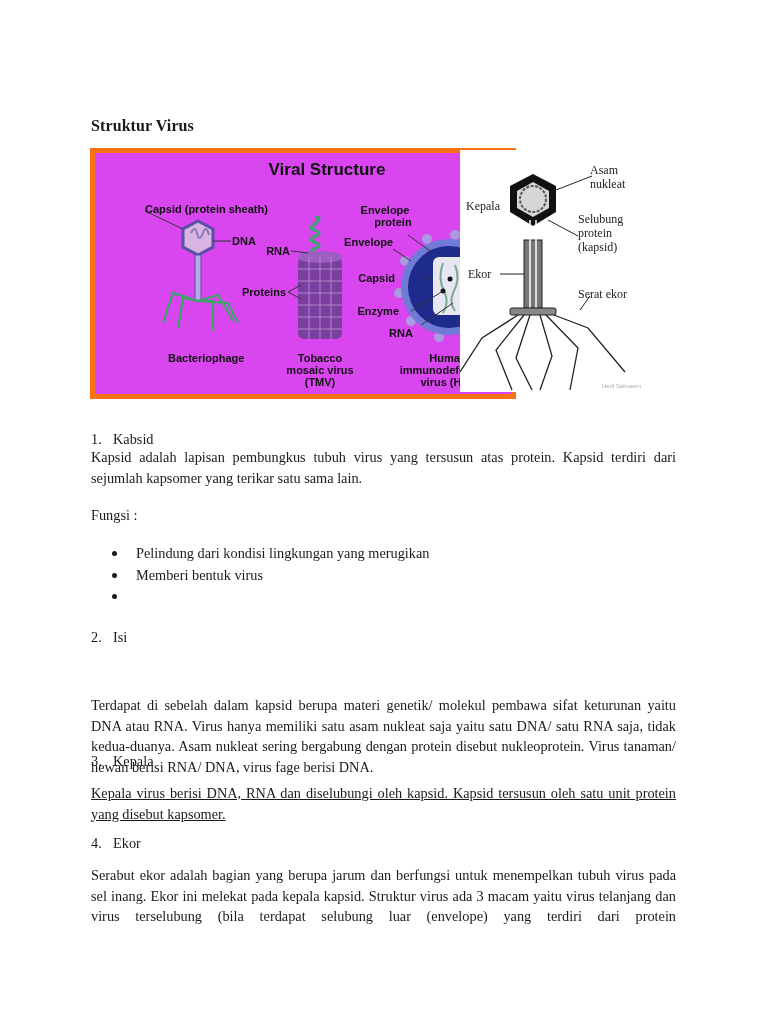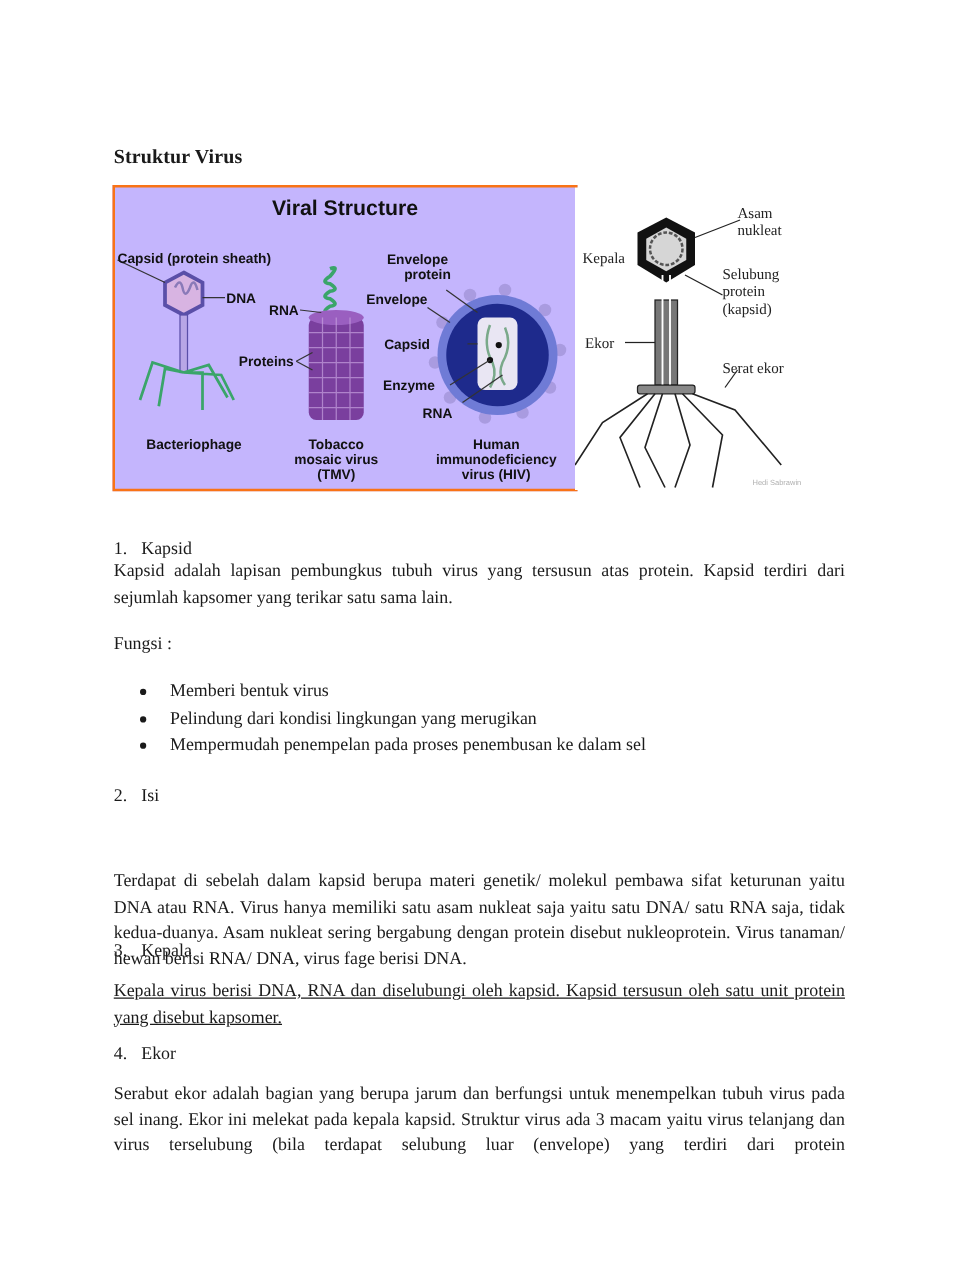--- a/index.html
+++ b/index.html
@@ -1,20 +1,20 @@
 <!DOCTYPE html>
 <html><head>
 <meta charset="utf-8">
 <style>
   html, body { margin: 0; padding: 0; background: #ffffff; }
   body { width: 768px; height: 1024px; position: relative; overflow: hidden;
          font-family: "Liberation Serif", "DejaVu Serif", serif; color: #1a1a1a; }
   .page { position: absolute; left: 0; top: 0; width: 768px; height: 859px; margin-top: 23px; }
   .title { position: absolute; left: 91px; top: 94px; font-size: 16px; font-weight: bold; letter-spacing: 0.1px; }
-  .fig1 { position: absolute; left: 90px; top: 125px; width: 368px; height: 241px; border: 2px solid #f97316; background: #c4b5fd; }
+  .fig1 { position: absolute; left: 90px; top: 125px; width: 368px; height: 241px; border: 5px solid #f97316; background: #d946ef; padding-left: 48px; }
   .fig2 { position: absolute; left: 460px; top: 127px; width: 200px; height: 242px; background: #fff; }
   .fig-svg text { font-family: "Liberation Sans", "DejaVu Sans", sans-serif; }
   .p { position: absolute; left: 91px; width: 585px; font-size: 14.3px; line-height: 20.5px; text-align: justify; }
   .p.last-left { text-align-last: left; }
   .heading { position: absolute; left: 91px; font-size: 14.3px; }
   .heading .num { display: inline-block; width: 22px; }
   .bullets { position: absolute; left: 112px; top: 520px; font-size: 14.3px; line-height: 21.5px; list-style: none; margin: 0; padding: 0; }
   .bullets li { position: relative; padding-left: 24px; }
   .bullets li .dot { position: absolute; left: 0; top: 8px; width: 5px; height: 5px; border-radius: 50%; background: #1a1a1a; }
 </style>
@@ -134,28 +134,28 @@
       <text x="118" y="73" font-family="Liberation Serif, DejaVu Serif, serif" font-size="12" fill="#222">Selubung</text>
       <text x="118" y="87" font-family="Liberation Serif, DejaVu Serif, serif" font-size="12" fill="#222">protein</text>
       <text x="118" y="101" font-family="Liberation Serif, DejaVu Serif, serif" font-size="12" fill="#222">(kapsid)</text>
       <text x="8" y="128" font-family="Liberation Serif, DejaVu Serif, serif" font-size="12" fill="#222">Ekor</text>
       <text x="118" y="148" font-family="Liberation Serif, DejaVu Serif, serif" font-size="12" fill="#222">Serat ekor</text>
       <text x="142" y="238" font-family="Liberation Sans, DejaVu Sans, sans-serif" font-size="6" fill="#b0b0b0">Hedi Sabrawin</text>
     </svg>
   </div>
 
   <div class="heading" style="top:408px;">
-    <span class="num">1.</span><span>Kapsid</span>
+    <span class="num">1.</span><span>Kabsid</span>
   </div>
   <div class="p" style="top:424px;">Kapsid adalah lapisan pembungkus tubuh virus yang tersusun atas protein. Kapsid terdiri dari sejumlah kapsomer yang terikar satu sama lain.</div>
   <div class="heading" style="top:484px;">Fungsi :</div>
   <ul class="bullets">
+    <li><span class="dot"></span><span>Pelindung dari kondisi lingkungan yang merugikan</span></li>
     <li><span class="dot"></span><span>Memberi bentuk virus</span></li>
-    <li><span class="dot"></span><span>Pelindung dari kondisi lingkungan yang merugikan</span></li>
-    <li><span class="dot"></span><span>Mempermudah penempelan pada proses penembusan ke dalam sel</span></li>
+    <li><span class="dot"></span></li>
   </ul>
 
   <div class="heading" style="top:606px;">
     <span class="num">2.</span><span>Isi</span>
   </div>
   <div class="p last-left" style="top:672px;">Terdapat di sebelah dalam kapsid berupa materi genetik/ molekul pembawa sifat keturunan yaitu DNA atau RNA. Virus hanya memiliki satu asam nukleat saja yaitu satu DNA/ satu RNA saja, tidak kedua-duanya. Asam nukleat sering bergabung dengan protein disebut nukleoprotein. Virus tanaman/ hewan berisi RNA/ DNA, virus fage berisi DNA.</div>
 
   <div class="heading" style="top:730px;">
     <span class="num">3.</span><span>Kepala</span>
   </div>

